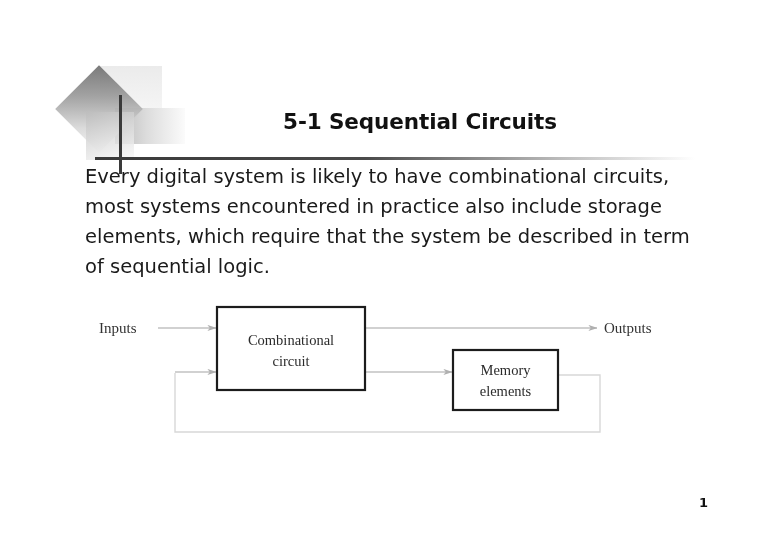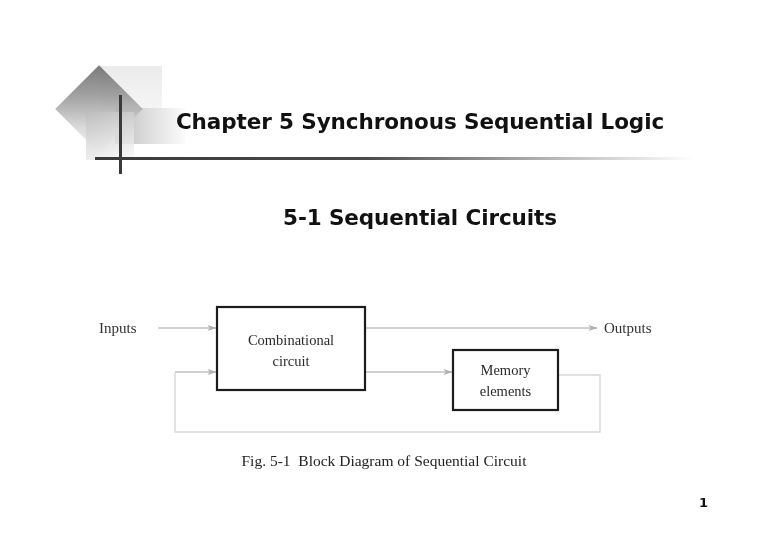--- a/index.html
+++ b/index.html
@@ -178,27 +178,27 @@
 
     <div class="deco">
       <div class="deco-sq-a"></div>
       <div class="deco-sq-b"></div>
       <div class="deco-diamond"></div>
       <div class="deco-sq-c"></div>
       <div class="deco-vline"></div>
     </div>
 
     <div class="title-text">
-      <span class="title-line">Chapter 5 Synchronous Sequential Logic</span>
       <span class="title-line">5-1 Sequential Circuits</span>
     </div>
 
     <div class="title-hrule"></div>
   </div>
 
+  <div class="body-text">Every digital system is likely to have combinational circuits, most systems encountered in practice also include storage elements, which require that the system be described in term of sequential logic.</div>
 
   <div class="figure">
     <svg width="768" height="543" viewBox="0 0 768 543" xmlns="http://www.w3.org/2000/svg">
       <defs>
         <marker id="arrowGray" markerWidth="9" markerHeight="7" refX="8.6" refY="3.5" orient="auto" markerUnits="userSpaceOnUse">
           <path d="M0,0.4 L9,3.5 L0,6.6 L2.4,3.5 Z" fill="#b0b0b0"></path>
         </marker>
       </defs>
 
       <line x1="158" y1="328" x2="216" y2="328" stroke="#c2c2c2" stroke-width="1.4" marker-end="url(#arrowGray)"></line>
@@ -219,17 +219,16 @@
       <text class="fig-io-label" x="604" y="333">Outputs</text>
 
       <text class="fig-box-label" x="291" y="345" text-anchor="middle">Combinational</text>
       <text class="fig-box-label" x="291" y="366" text-anchor="middle">circuit</text>
 
       <text class="fig-box-label" x="505.5" y="375" text-anchor="middle">Memory</text>
       <text class="fig-box-label" x="505.5" y="396" text-anchor="middle">elements</text>
     </svg>
   </div>
 
-  <div class="fig-caption">Fig. 5-1  Block Diagram of Sequential Circuit</div>
 
   <div class="page-number">1</div>
 
 </div>
 
 </body></html>

